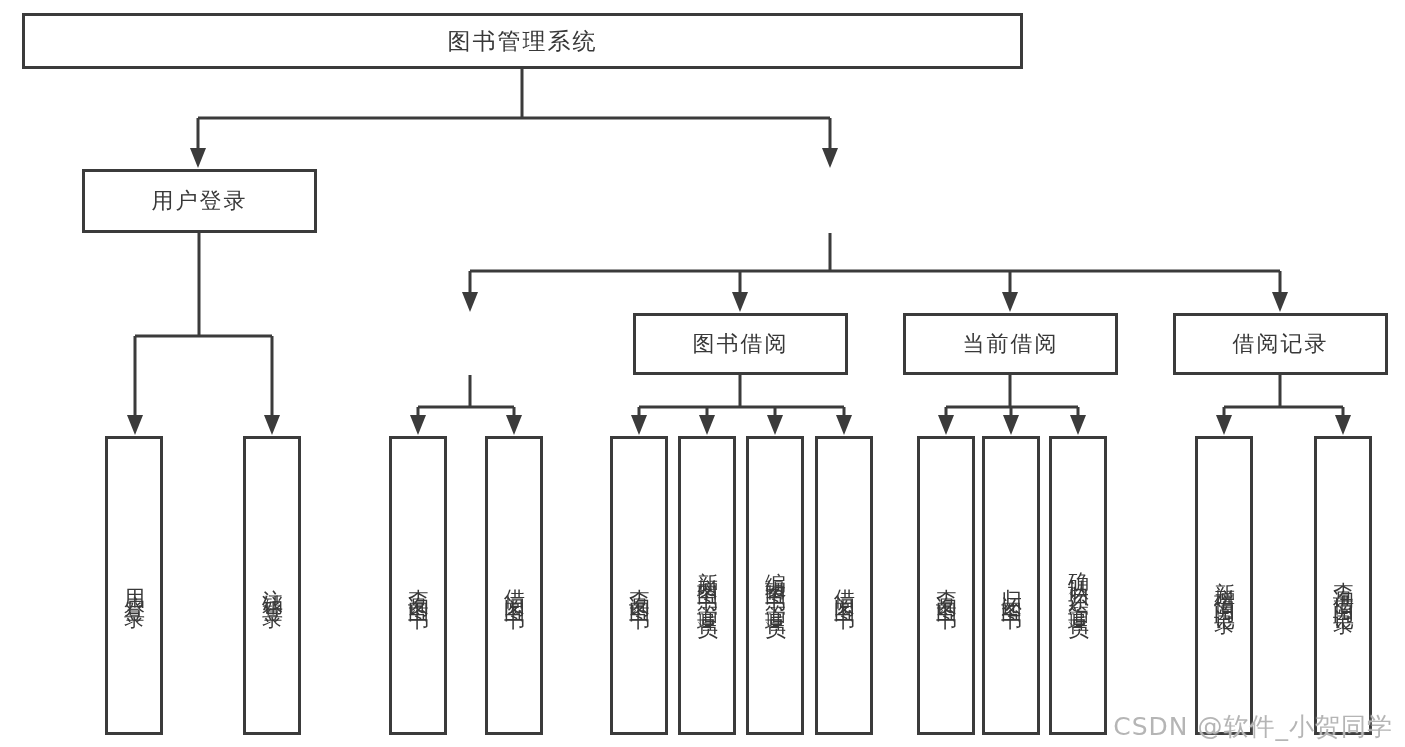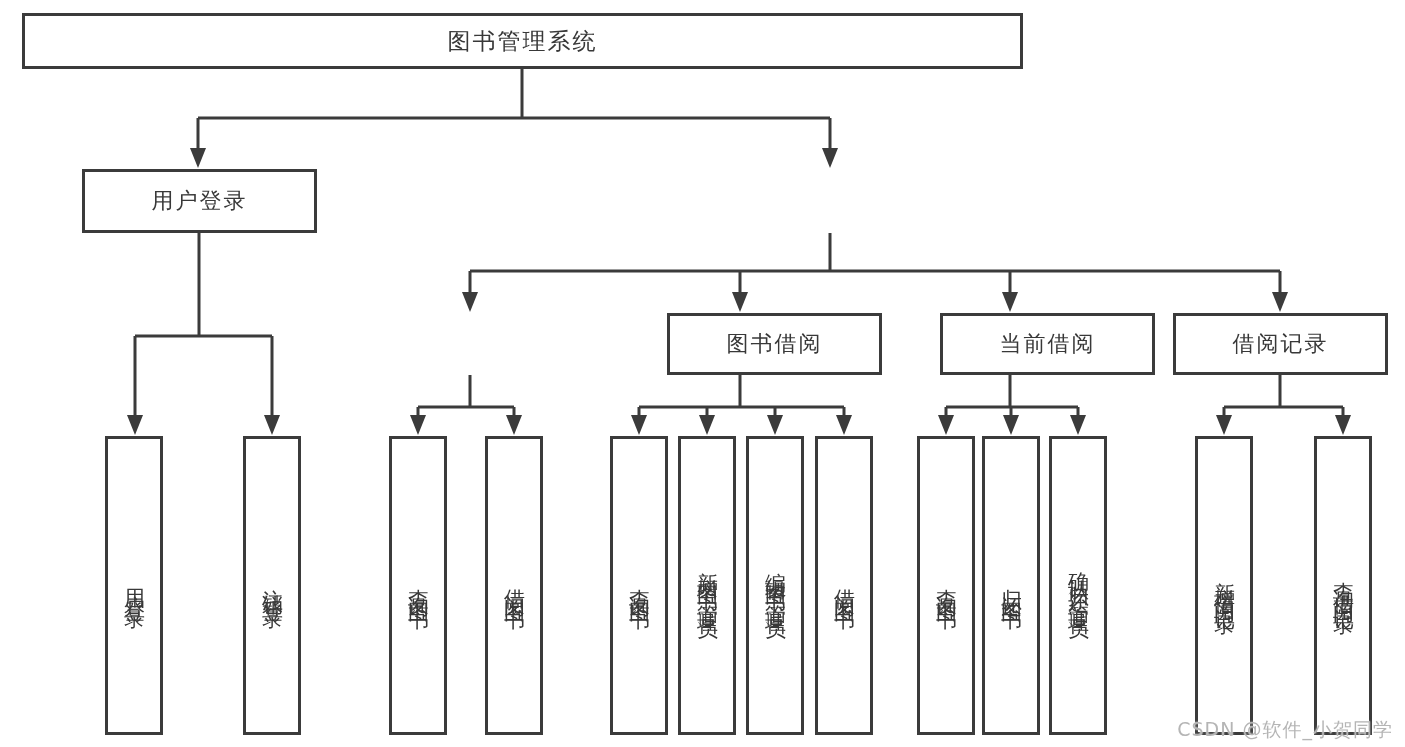--- a/index.html
+++ b/index.html
@@ -39,21 +39,21 @@
     writing-mode:vertical-rl;
     text-orientation:mixed;
     font-size:21px;
     line-height:1;
     letter-spacing:0.32em;
     white-space:nowrap;
   }
   .watermark{
     position:absolute;
     right:12px;bottom:4px;
-    font-size:19px;
+    font-size:25px;
     letter-spacing:1px;
     color:var(--watermark,#b5b5b5);
     text-shadow:0 0 2px #fff;
     z-index:5;
     white-space:nowrap;
   }
 </style>
 </head>
 <body>
 
@@ -100,24 +100,24 @@
   </svg>
 
   <div class="node root">
     <span class="lbl">图书管理系统</span>
   </div>
 
   <div class="node lvl1" style="left:82px;">
     <span class="lbl">用户登录</span>
   </div>
 
-  <div class="node lvl2" style="left:667px;">
+  <div class="node lvl2" style="left:633px;">
     <span class="lbl">图书借阅</span>
   </div>
-  <div class="node lvl2" style="left:940px;">
+  <div class="node lvl2" style="left:903px;">
     <span class="lbl">当前借阅</span>
   </div>
   <div class="node lvl2" style="left:1173px;">
     <span class="lbl">借阅记录</span>
   </div>
 
   <div class="node leaf" style="left:105px;">
     <span class="lbl">用户登录</span>
   </div>
   <div class="node leaf" style="left:243px;">

